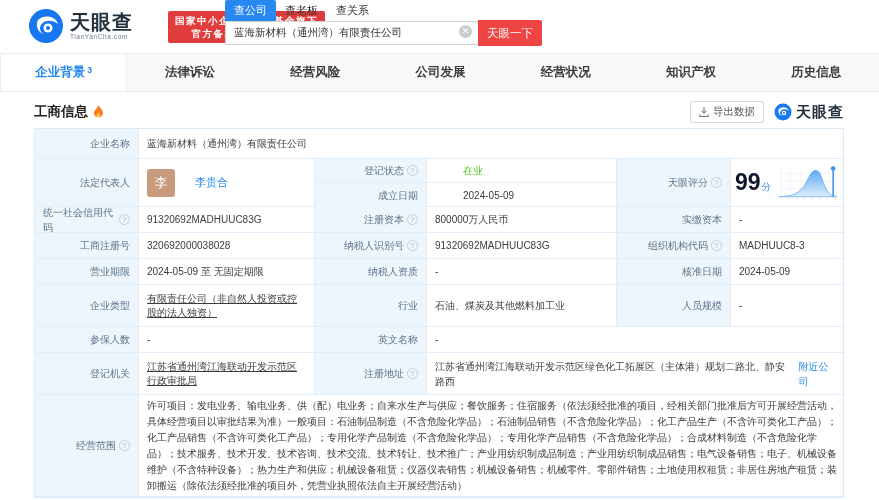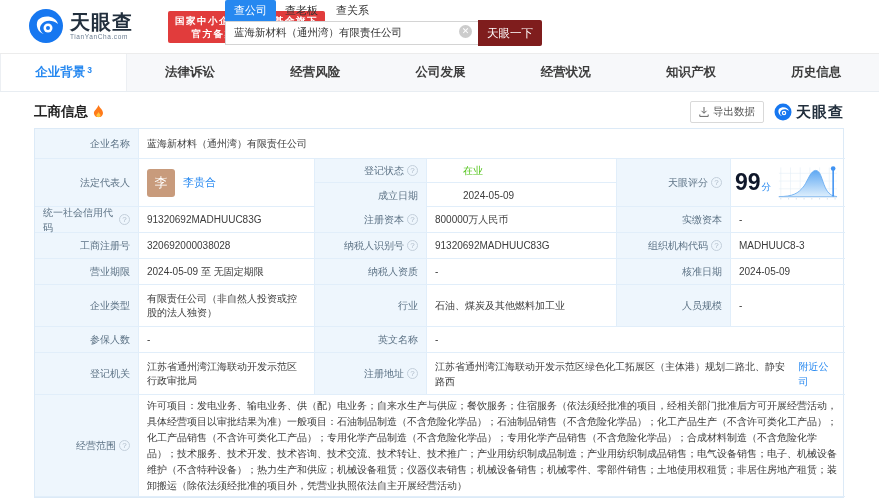--- a/index.html
+++ b/index.html
@@ -16,21 +16,21 @@
     padding:3px 7px; border-radius:2px; line-height:13px; letter-spacing:1.5px; text-align:center; }
   .search-wrap { position:absolute; left:225px; top:2px; }
   .search-tabs { display:flex; align-items:flex-end; gap:0; height:19px; }
   .search-tab { font-size:11px; color:#333; padding:3px 9px; cursor:pointer; }
   .search-tab.active { background:#2688f0; color:#fff; border-radius:2px 2px 0 0; }
   .search-row { display:flex; }
   .search-input { width:253px; height:24px; border:1px solid #d4d4d4; border-right:none; font-size:10.5px; color:#333;
     padding:0 24px 0 8px; outline:none; font-family:inherit; }
   .clear-ic { position:absolute; left:459px; top:25px; width:13px; height:13px; border-radius:50%; background:#ccc; color:#fff;
     font-size:9px; line-height:13px; text-align:center; cursor:pointer; }
-  .search-btn { width:64px; height:26px; margin-top:-1px; background:#7f1d1d; color:#fff; border:none; font-size:11.5px;
+  .search-btn { width:64px; height:26px; margin-top:-1px; background:#ef4444; color:#fff; border:none; font-size:11.5px;
     border-radius:0 2px 2px 0; cursor:pointer; font-family:inherit; }
   .nav { position:absolute; right:22px; top:0; height:54px; display:flex; align-items:center; gap:13px; font-size:11.5px; color:#333;margin-top:36px; }
   .nav-item { display:flex; align-items:center; gap:4px; cursor:pointer; white-space:nowrap; }
   .nav-item.vip { color:#ff8a00; font-weight:bold; }
   .caret { width:0; height:0; border-left:3.5px solid transparent; border-right:3.5px solid transparent; border-top:4px solid #8a97a5; margin-top:1px; }
   .vip .caret { border-top-color:#ff8a00; }
   .nav-sep { width:1px; height:12px; background:#e7e7e7; }
 
   
   .tabbar { position:absolute; top:54px; left:0; width:879px; height:38px; background:#f7f8fa; border-bottom:1px solid #e8edf2; display:flex; }
@@ -63,26 +63,26 @@
     color:#aebbc9; flex:none; cursor:pointer; }
   .green { color:#52c41a; }
   .blue-link { color:#2688f0; cursor:pointer; }
   .mid { grid-column:span 2; padding:0; display:block; border-right:1px solid #e1eefa; border-bottom:1px solid #e1eefa; }
   .mrow { display:grid; grid-template-columns:112px 1fr; height:24px;gap:28px; }
   .mrow:first-child { border-bottom:1px solid #e1eefa; }
   .mrow .c { border:none; border-right:1px solid #e1eefa; height:100%; }
   .mrow .tv { border-right:none; }
   .avatar { width:28px; height:28px; border-radius:3px; background:#c89b7c; color:#fff; font-size:13px;
     display:flex; align-items:center; justify-content:center; flex:none; cursor:pointer; }
-  .rep-name { font-size:11px; color:#2688f0; margin-left:5px; cursor:pointer; }
+  .rep-name { font-size:11px; color:#2688f0; margin-left:17px; cursor:pointer; }
   .score-cell { padding:2px 4px; gap:1px; }
   .score-num { font-size:23px; font-weight:bold; color:#0f172a; line-height:1; }
   .score-unit { font-size:9.5px; color:#2688f0; margin-top:8px; }
   .scope-val span { display:block; line-height:16px; }
-  .wrap2 span { display:block; line-height:14px; }
+  .wrap2 span { display:block; line-height:14px;text-decoration:underline; }
 </style>
 </head>
 <body>
 
 <div class="header">
   <div class="logo">
     <svg width="36" height="36" viewBox="0 0 36 36">
       <circle cx="18" cy="18" r="17" fill="#1677f0"></circle>
       <path d="M10 12 C16 6 28 8 30 16 C24 11 16 12 13 17 C11 20 12 24 16 26 C10 25 7 17 10 12 Z" fill="#fff"></path>
       <circle cx="20" cy="20" r="4.5" fill="#fff"></circle>

